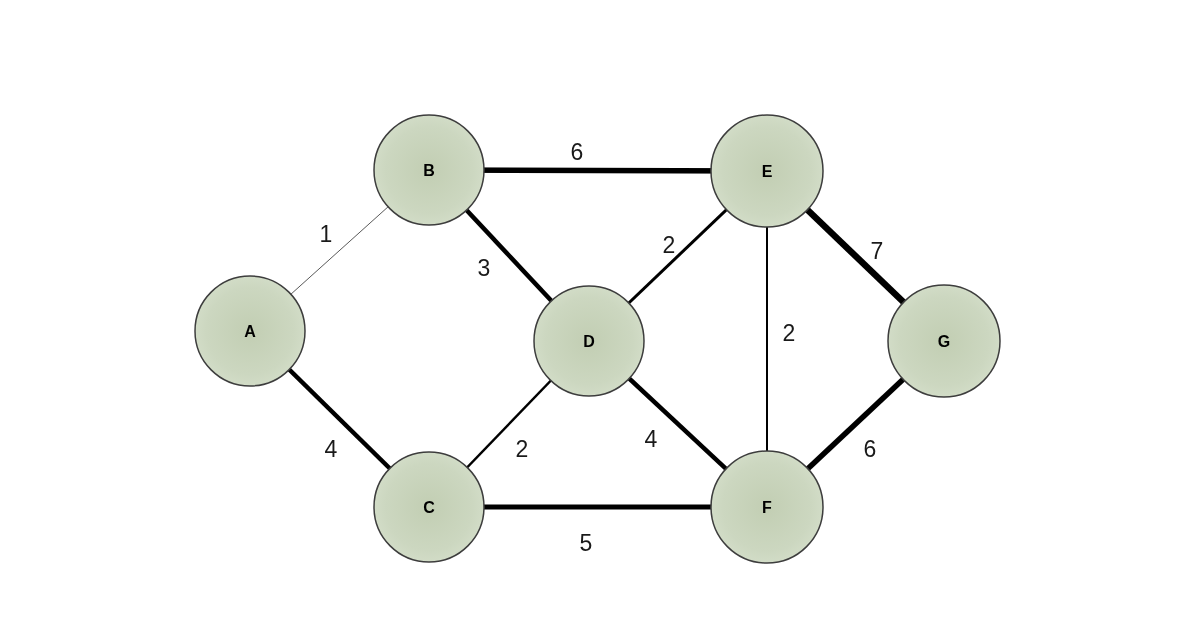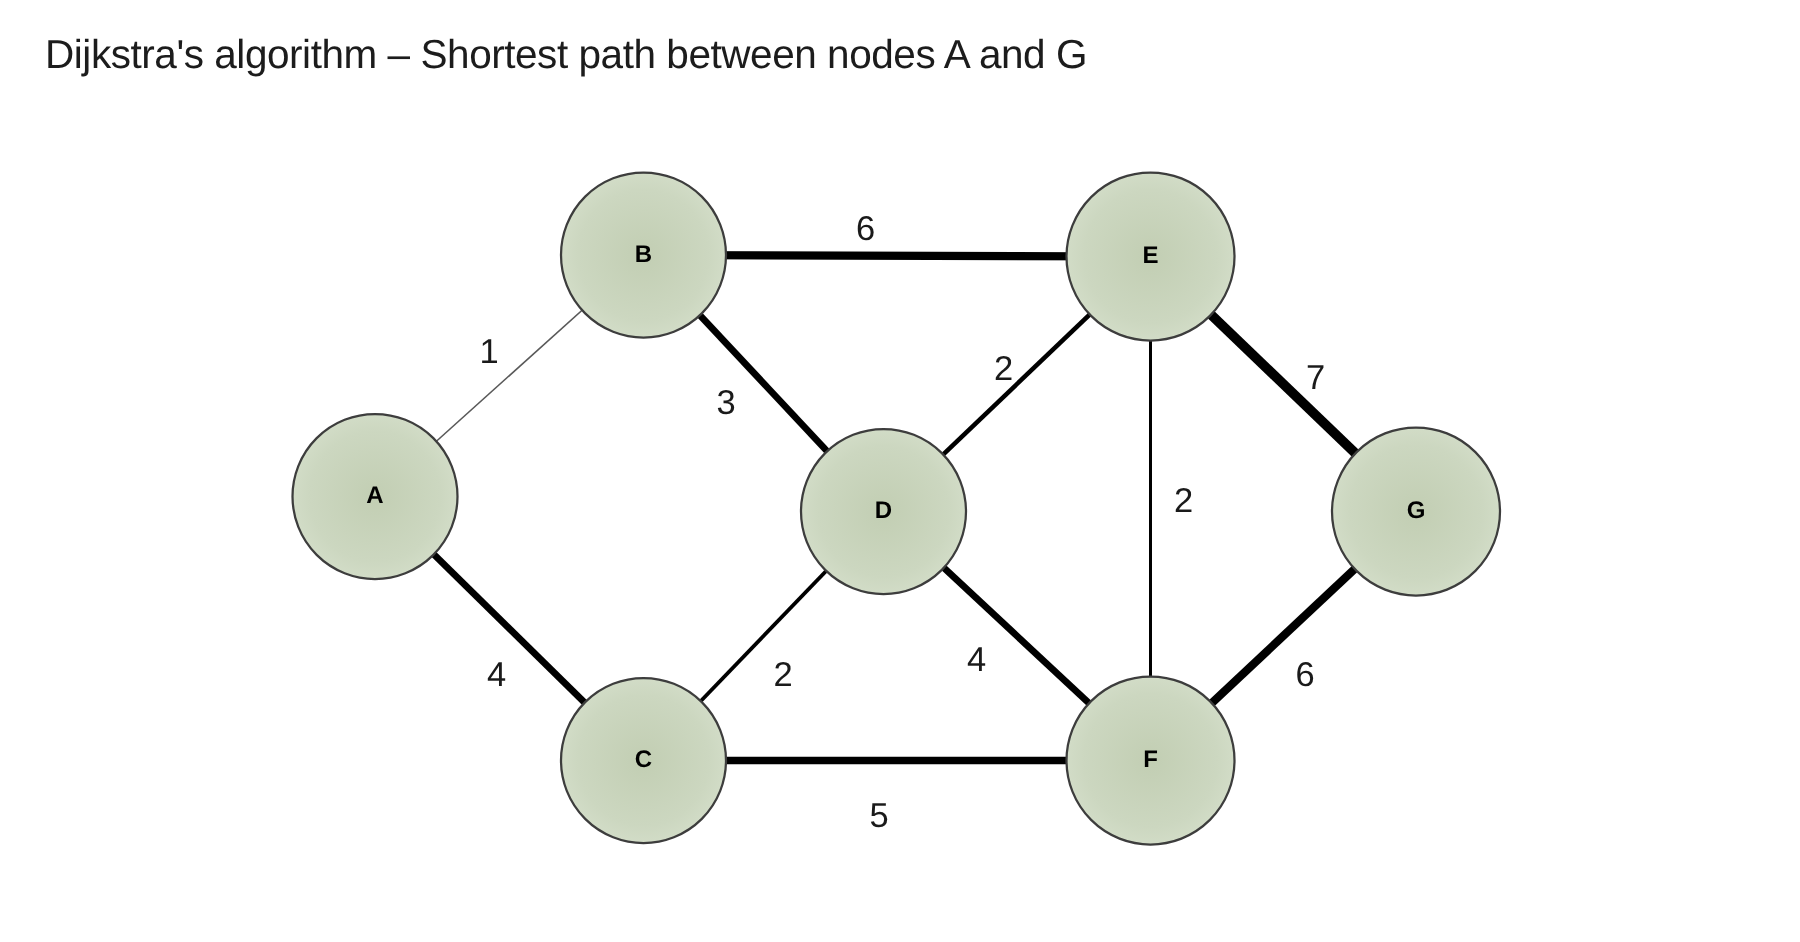--- a/index.html
+++ b/index.html
@@ -47,21 +47,20 @@
     font-size: 16px;
     font-weight: 700;
     fill: #000000;
     text-anchor: middle;
   }
 </style>
 </head>
 <body>
 
 <div class="canvas">
-  <h1 class="title">Dijkstra's algorithm – Shortest path between nodes A and G</h1>
   <svg id="graph-svg" viewBox="0 0 1200 628" xmlns="http://www.w3.org/2000/svg">
       <defs>
         <radialGradient id="nodeGrad" cx="50%" cy="50%" r="72%">
           <stop offset="0%" stop-color="#c2ceb3"></stop>
           <stop offset="55%" stop-color="#ccd7c0"></stop>
           <stop offset="100%" stop-color="#dee7d5"></stop>
         </radialGradient>
       </defs>
       <line x1="250" y1="331" x2="429" y2="170" stroke="#595959" stroke-width="1"></line>
       <line x1="250" y1="331" x2="429" y2="507" stroke="#000000" stroke-width="4.5"></line>

